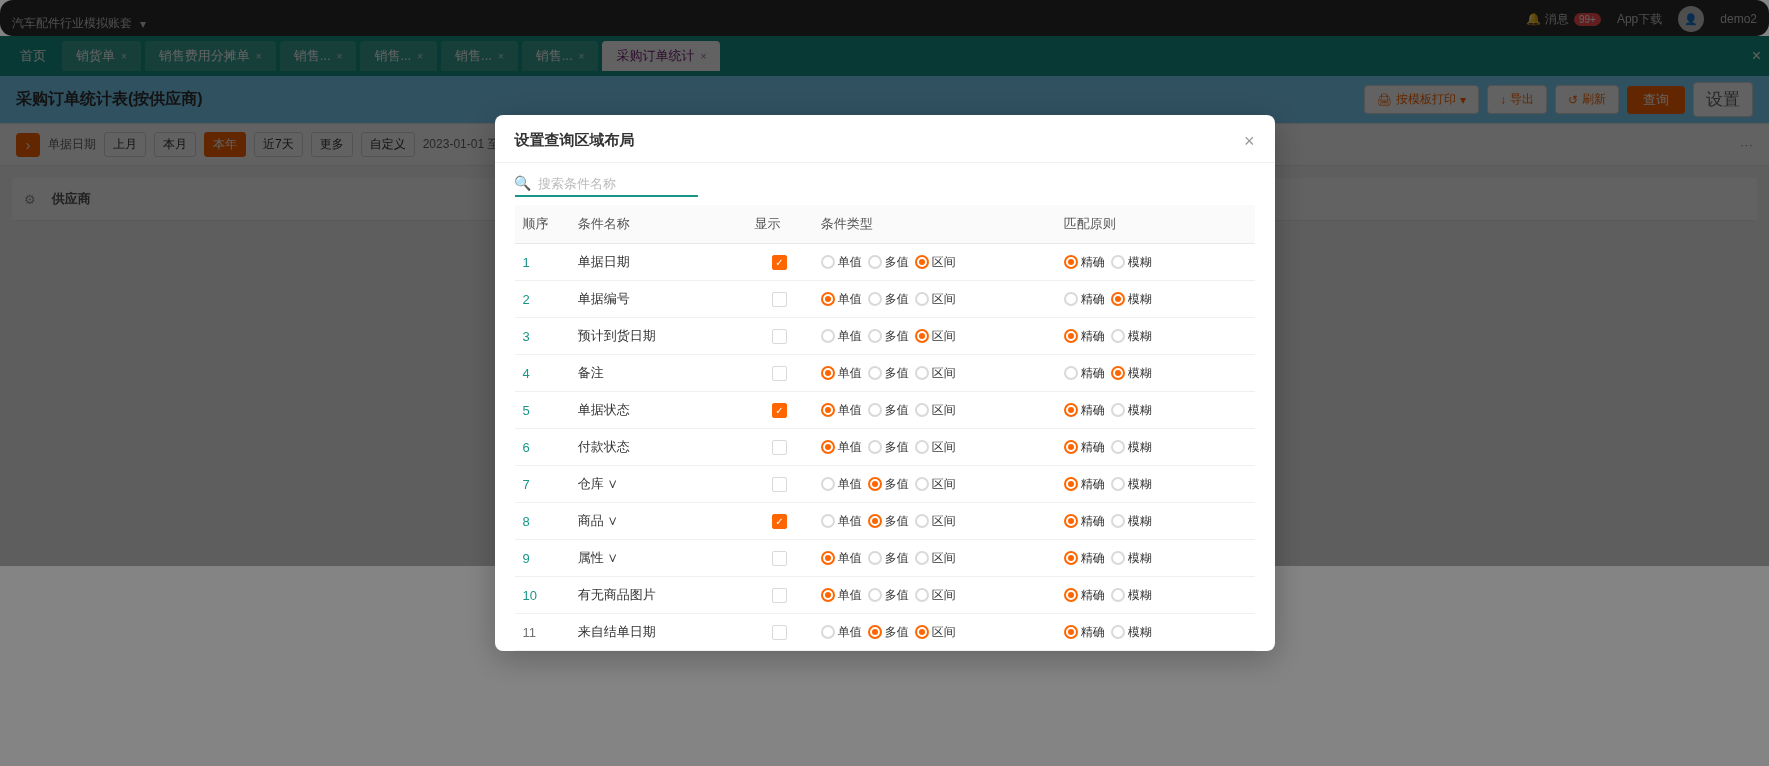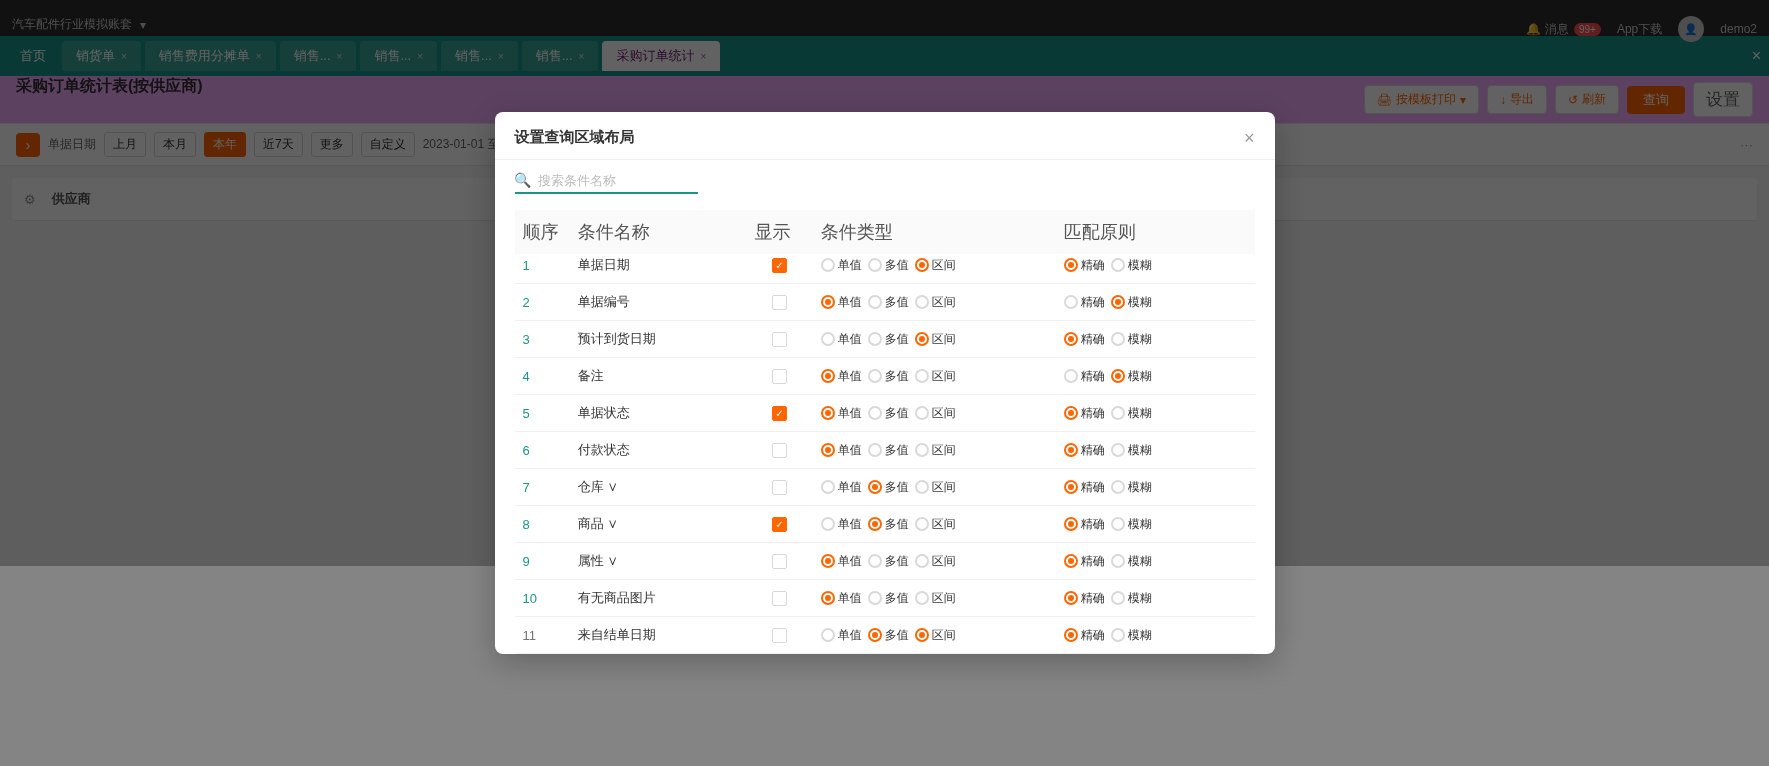--- a/index.html
+++ b/index.html
@@ -3,24 +3,25 @@
   <meta charset="utf-8">
   <style>
     * { box-sizing: border-box; margin: 0; padding: 0; }
     body { font-family: 'Microsoft YaHei', Arial, sans-serif; font-size: 13px; background: #f0f0f0; height: 766px; overflow: hidden; }
 
     
     .top-bar {
       background: #2d2d2d;
       height: 36px;
       display: flex;
-      align-items: flex-start;
+      align-items: flex-end;
       justify-content: space-between;
-      padding: 16px 12px;
+      padding: 4px 12px;
       color: #ccc;
+      border-radius: 13px;
     }
     .top-bar-left { font-size: 12px; display: flex; align-items: center; gap: 8px; }
     .top-bar-right { display: flex; align-items: center; gap: 16px; font-size: 12px; }
     .notification-badge {
       background: #ff4d4f;
       color: white;
       border-radius: 8px;
       padding: 1px 5px;
       font-size: 10px;
       margin-left: 2px;
@@ -46,23 +47,24 @@
       align-items: center;
       gap: 6px;
       white-space: nowrap;
     }
     .tab-item.active { background: white; color: #701a75; }
     .tab-item .close-x { font-size: 10px; opacity: 0.7; }
     .tab-home { background: transparent; color: white; padding: 6px 12px; cursor: pointer; }
 
     
     .page-header {
-      background: #f0abfc;
+      background: #7dd3fc;
       height: 48px;
       display: flex;
+      align-items: center;
       justify-content: space-between;
       padding: 0 16px;
       border-bottom: 1px solid #e8e8e8;
     }
     .page-title { font-size: 16px; font-weight: bold; color: #333; }
     .page-actions { display: flex; align-items: center; gap: 8px; }
     .btn-print { background: white; border: 1px solid #d9d9d9; padding: 5px 12px; border-radius: 4px; cursor: pointer; font-size: 12px; color: #ff6600; display: flex; align-items: center; gap: 4px; }
     .btn-export { background: white; border: 1px solid #d9d9d9; padding: 5px 12px; border-radius: 4px; cursor: pointer; font-size: 12px; color: #ff6600; display: flex; align-items: center; gap: 4px; }
     .btn-refresh { background: white; border: 1px solid #d9d9d9; padding: 5px 12px; border-radius: 4px; cursor: pointer; font-size: 12px; color: #ff6600; display: flex; align-items: center; gap: 4px; }
     .btn-query { background: #ff6600; color: white; border: none; padding: 5px 16px; border-radius: 4px; cursor: pointer; font-size: 13px; }
@@ -174,26 +176,26 @@
       padding: 0 20px;
     }
     .dialog-table {
       width: 100%;
       border-collapse: collapse;
     }
     .dialog-table thead th {
       background: #fafafa;
       padding: 10px 8px;
       text-align: left;
-      font-size: 18px;
+      font-size: 13px;
       color: #555;
       font-weight: 500;
       border-bottom: 1px solid #e8e8e8;
       position: sticky;
-      top: 8px;
+      top: 0;
       z-index: 1;
     }
     .dialog-table tbody tr {
       border-bottom: 1px solid #f0f0f0;
     }
     .dialog-table tbody td {
       padding: 9px 8px;
       font-size: 13px;
       color: #333;
       vertical-align: middle;

